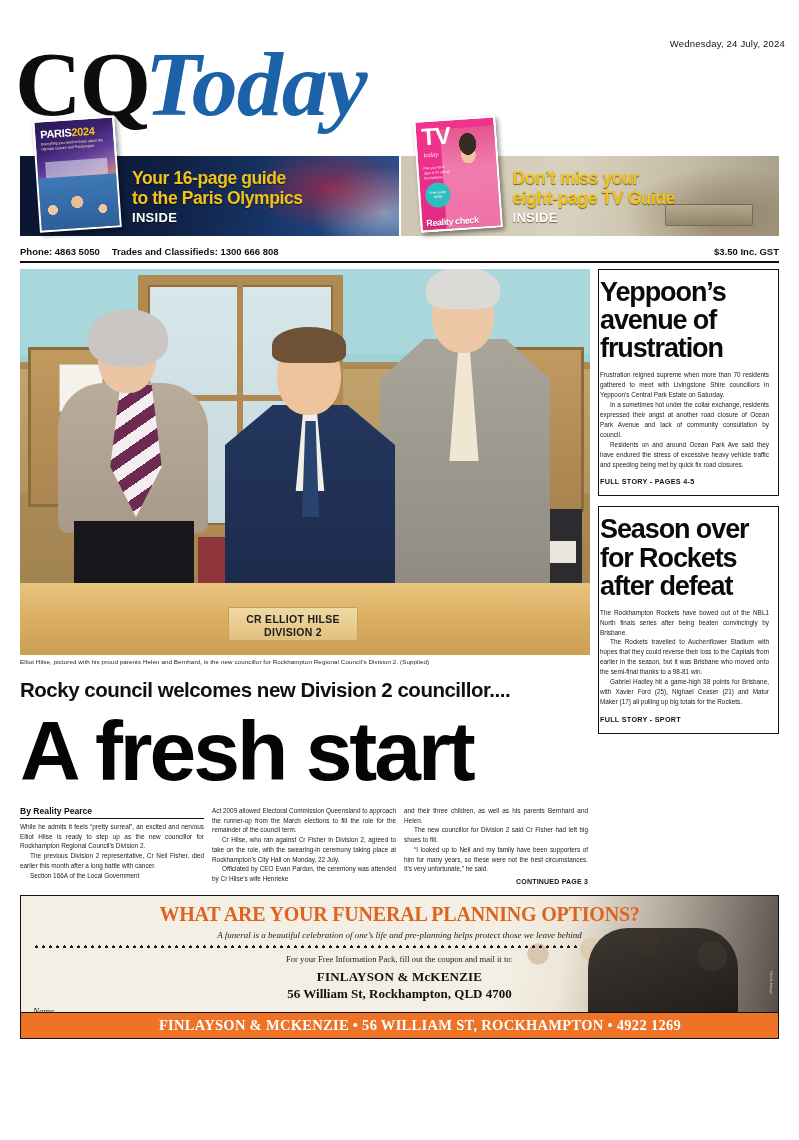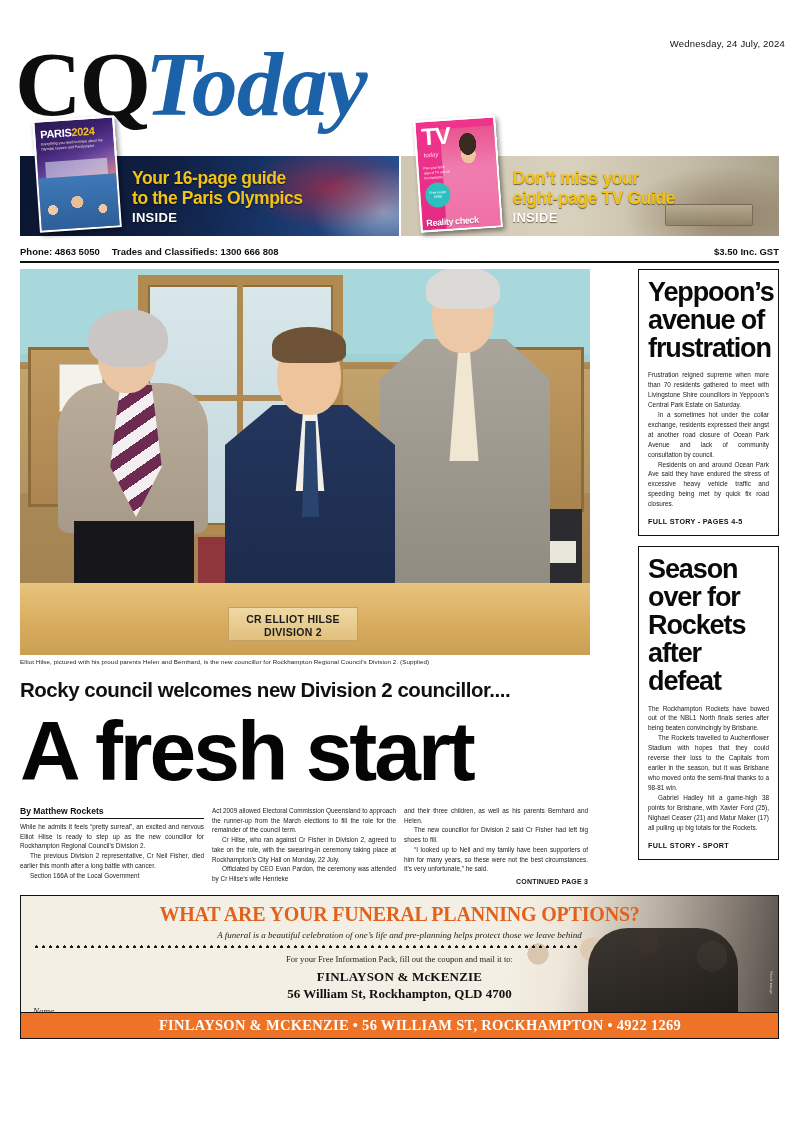--- a/index.html
+++ b/index.html
@@ -447,22 +447,21 @@
     font-family: "Liberation Sans", sans-serif;
     font-weight: 700;
     font-size: 7px;
     color: #111;
     letter-spacing: .2px;
   }
 
   
   .side-box {
     border: 1.4px solid #111;
-    padding: 8px 9px 9px 9px;
-    margin-left: 40px;
+    padding: 8px 9px 9px 1px;
   }
   .side-box + .side-box { margin-top: 10px; }
   .side-head {
     font-family: "Liberation Sans", sans-serif;
     font-weight: 700;
     font-size: 27px;
     line-height: 1.04;
     letter-spacing: -1.1px;
     color: #0a0a0a;
     margin-bottom: 8px;
@@ -696,21 +695,21 @@
       </div>
 
       <div class="photo-caption">Elliot Hilse, pictured with his proud parents Helen and Bernhard, is the new councillor for Rockhampton Regional Council’s Division 2. (Supplied)</div>
 
       <div class="kicker">Rocky council welcomes new Division 2 councillor....</div>
       <div class="main-headline">A fresh start</div>
 
       <div class="story-cols">
 
         <div class="story-col">
-          <div class="byline">By Matthew Rockets</div>
+          <div class="byline">By Reality Pearce</div>
           <p>While he admits it feels “pretty surreal”, an excited and nervous Elliot Hilse is ready to step up as the new councillor for Rockhampton Regional Council’s Division 2.</p>
           <p>The previous Division 2 representative, Cr Neil Fisher, died earlier this month after a long battle with cancer.</p>
           <p>Section 166A of the Local Government</p>
         </div>
 
         <div class="story-col">
           <p>Act 2009 allowed Electoral Commission Queensland to approach the runner-up from the March elections to fill the role for the remainder of the council term.</p>
           <p>Cr Hilse, who ran against Cr Fisher in Division 2, agreed to take on the role, with the swearing-in ceremony taking place at Rockhampton’s City Hall on Monday, 22 July.</p>
           <p>Officiated by CEO Evan Pardon, the ceremony was attended by Cr Hilse’s wife Henrieke</p>
         </div>

